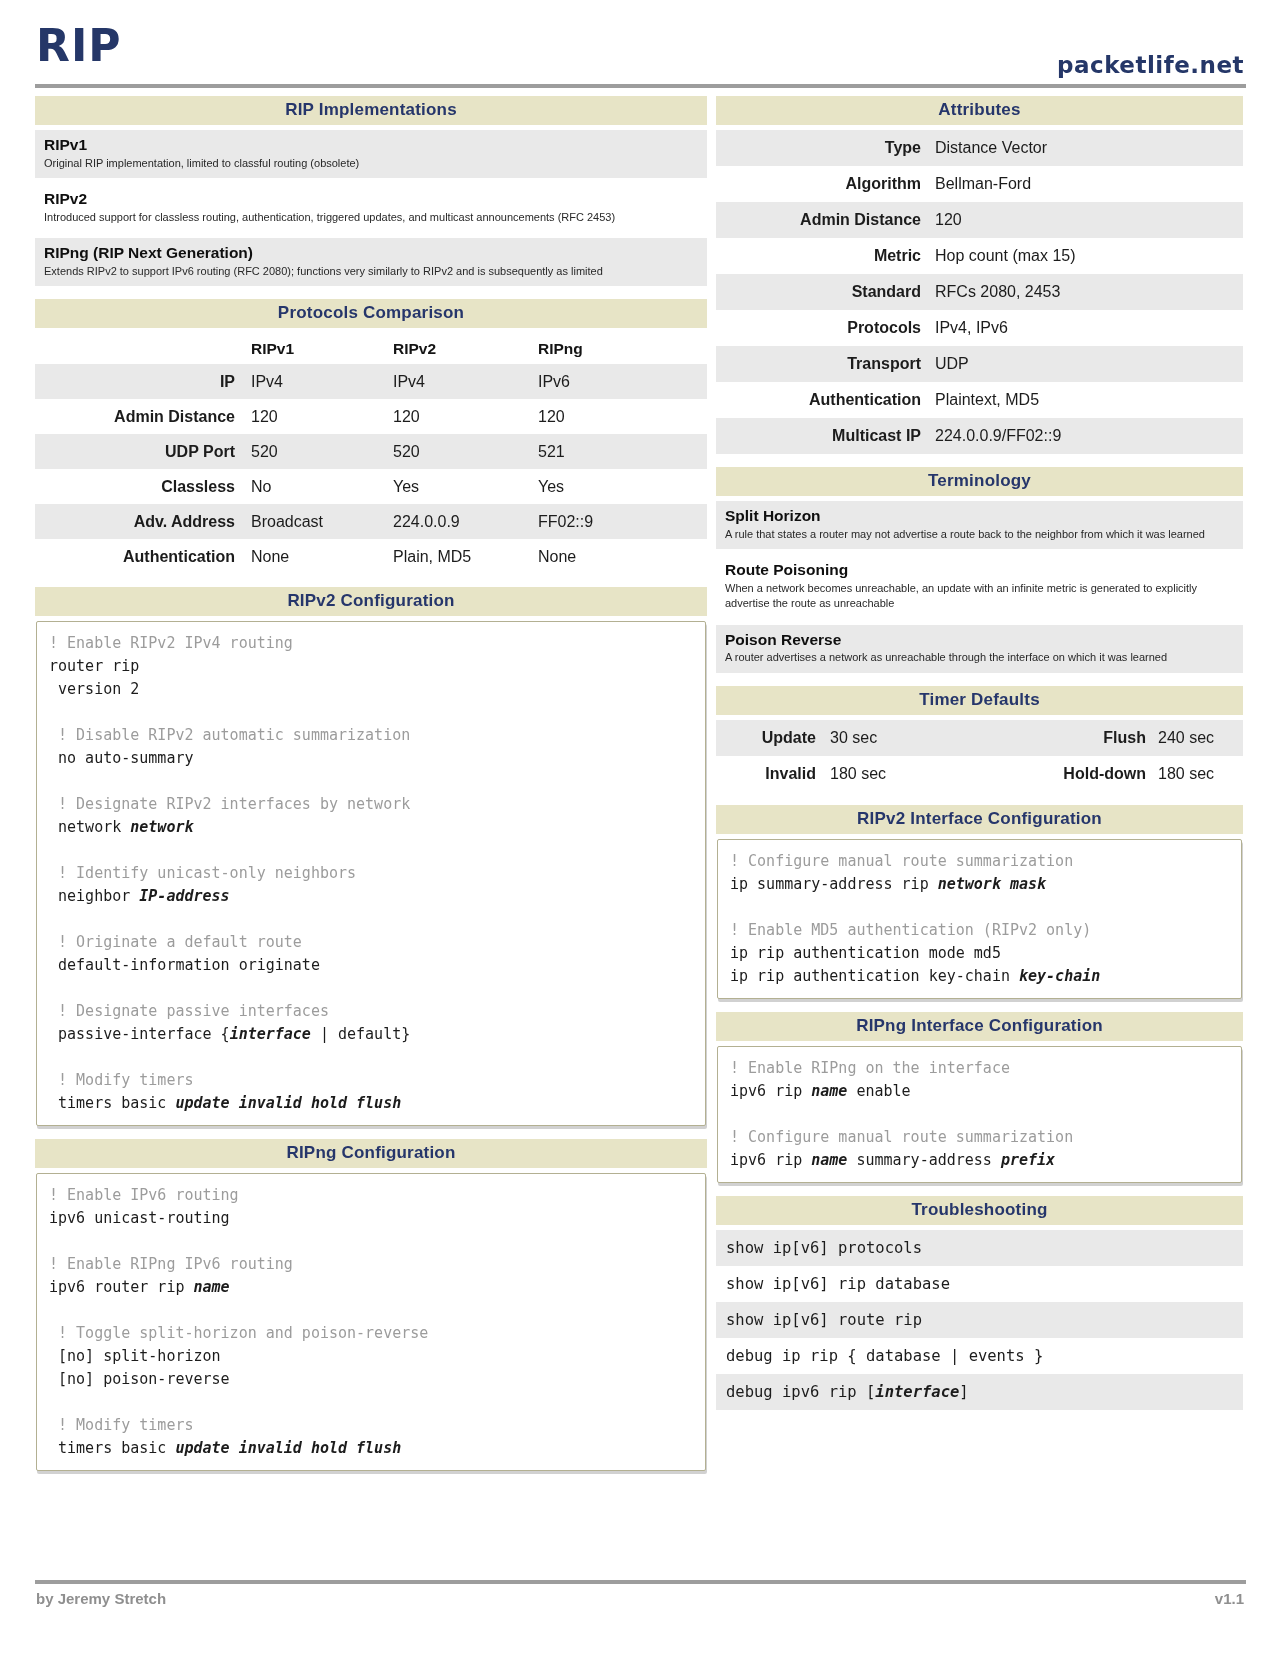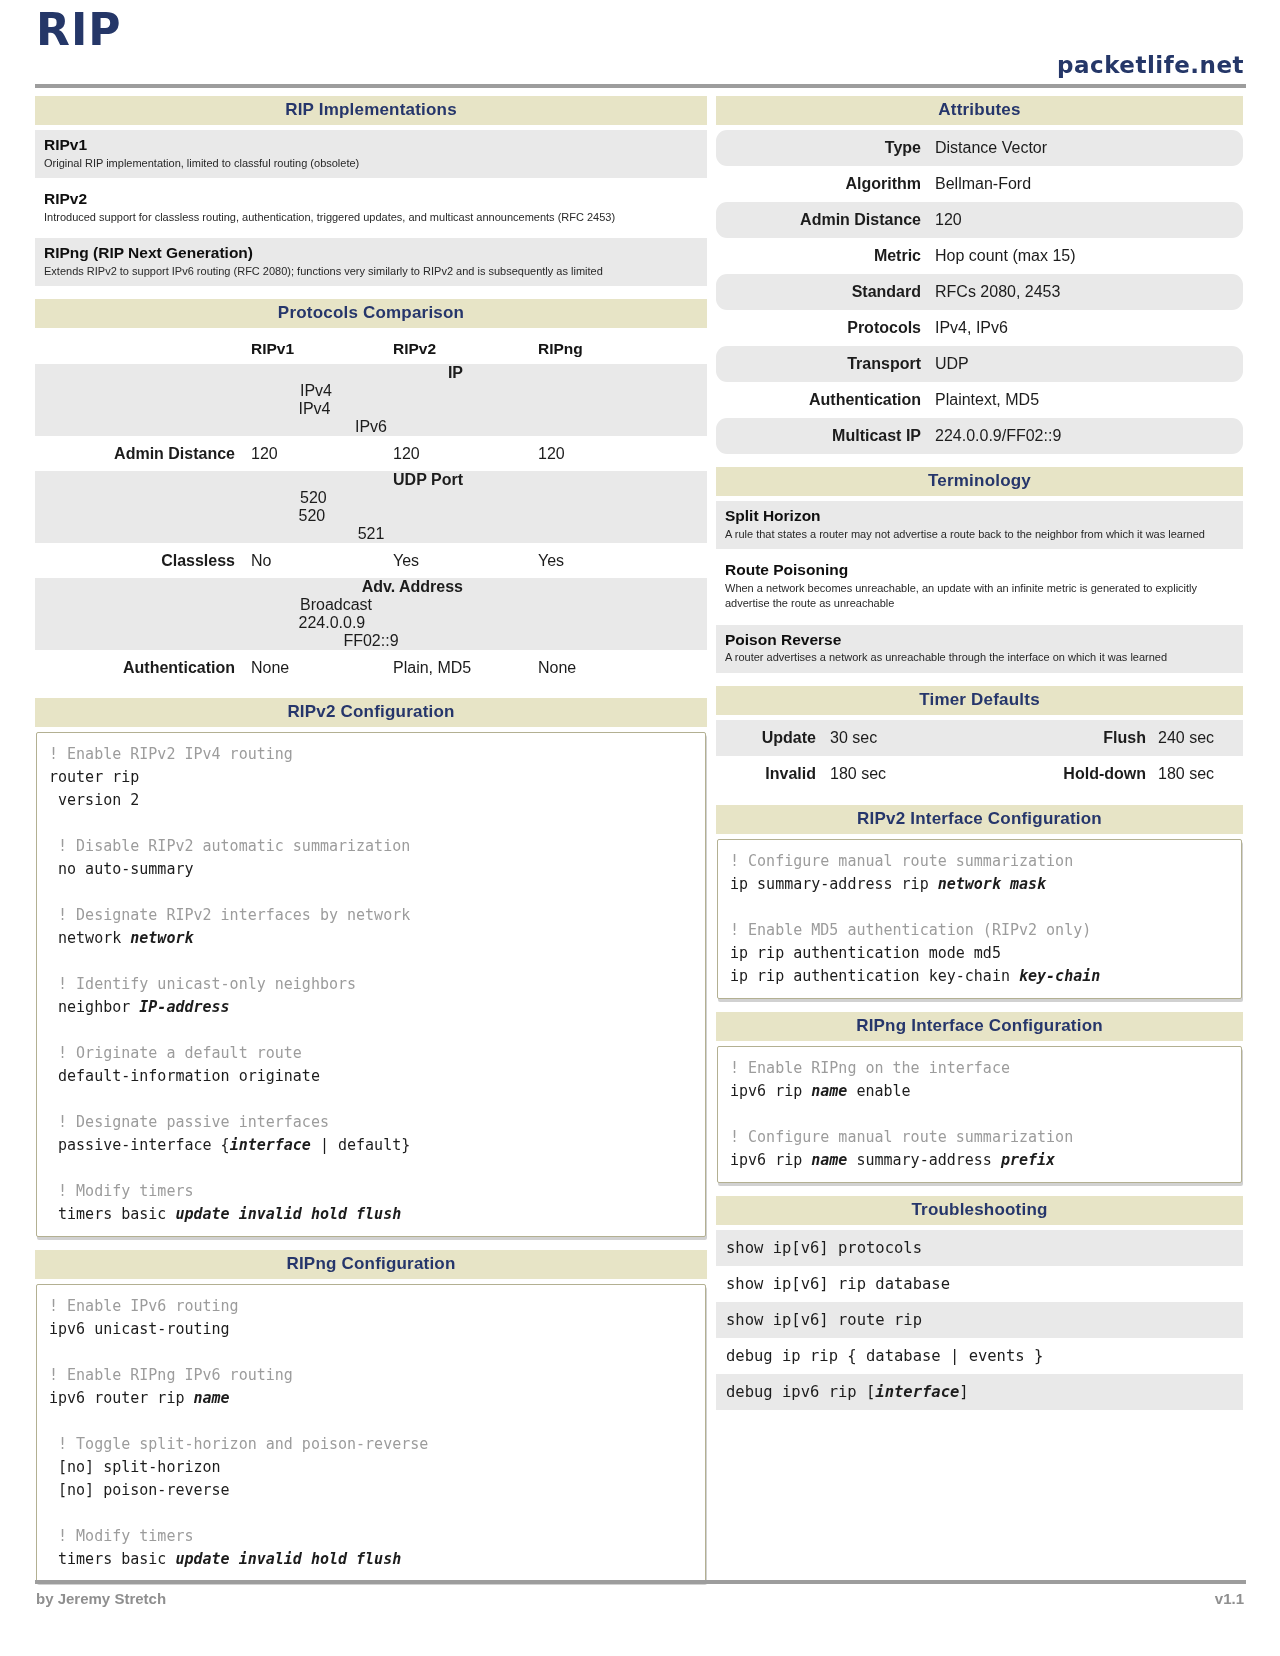--- a/index.html
+++ b/index.html
@@ -1,21 +1,21 @@
 <!DOCTYPE html>
 <html><head>
 <meta charset="utf-8">
 <style>
   html,body{margin:0;padding:0;}
   body{
     width:1280px;height:1656px;position:relative;background:#ffffff;
     font-family:"Liberation Sans",sans-serif;color:#1c1c1c;
   }
   .title{
-    position:absolute;left:36px;top:8px;
+    position:absolute;left:36px;top:24px;
     font-family:"DejaVu Sans",sans-serif;font-weight:bold;font-size:44px;line-height:1;
     color:#253768;letter-spacing:1px;
   }
   .logo{
     position:absolute;right:36px;top:54px;
     font-family:"DejaVu Sans",sans-serif;font-weight:bold;font-size:23px;line-height:1;
     color:#253768;letter-spacing:0.5px;
   }
   .toprule{position:absolute;left:35px;width:1211px;top:84px;height:4px;background:#9d9d9d;}
   .columns{position:absolute;left:35px;top:96px;width:1208px;display:flex;gap:9px;align-items:flex-start;}
@@ -27,28 +27,28 @@
     text-align:center;padding:4px 0 5px;margin-bottom:5px;letter-spacing:0.2px;
   }
   
   .def{background:#e9e9e9;padding:4px 9px 7px;margin-bottom:6px;}
   .def.alt{background:#ffffff;}
   .def-term{font-weight:bold;font-size:15.5px;color:#0f0f0f;line-height:1.4;}
   .def-desc{font-size:11px;color:#282828;line-height:1.4;}
   
   .cmp-head{display:flex;padding:7px 0 6px;font-weight:bold;font-size:15.5px;color:#141414;}
   .cmp-row{display:flex;align-items:center;font-size:16px;min-height:35px;}
-  .cmp-row.shade{background:#e9e9e9;flex-direction:column;}
+  .cmp-row.shade{background:#e9e9e9;}
   .cmp-label{width:200px;text-align:right;padding-right:16px;font-weight:bold;flex:none;}
   .cmp-c1{width:142px;flex:none;}
   .cmp-c2{width:145px;flex:none;}
   .cmp-c3{flex:1;}
   
   .attr-row{display:flex;align-items:center;min-height:36px;font-size:16px;}
-  .attr-row.shade{background:#e9e9e9;border-radius:11px;}
+  .attr-row.shade{background:#e9e9e9;}
   .attr-label{width:205px;text-align:right;padding-right:14px;font-weight:bold;flex:none;}
   .attr-value{flex:1;}
   
   .timer-row{display:flex;align-items:center;min-height:36px;font-size:16px;}
   .timer-row.shade{background:#e9e9e9;}
   .t-l1{width:100px;text-align:right;font-weight:bold;flex:none;}
   .t-v1{width:156px;padding-left:14px;flex:none;}
   .t-l2{width:160px;text-align:right;font-weight:bold;flex:none;}
   .t-v2{flex:1;padding-left:12px;}
   

